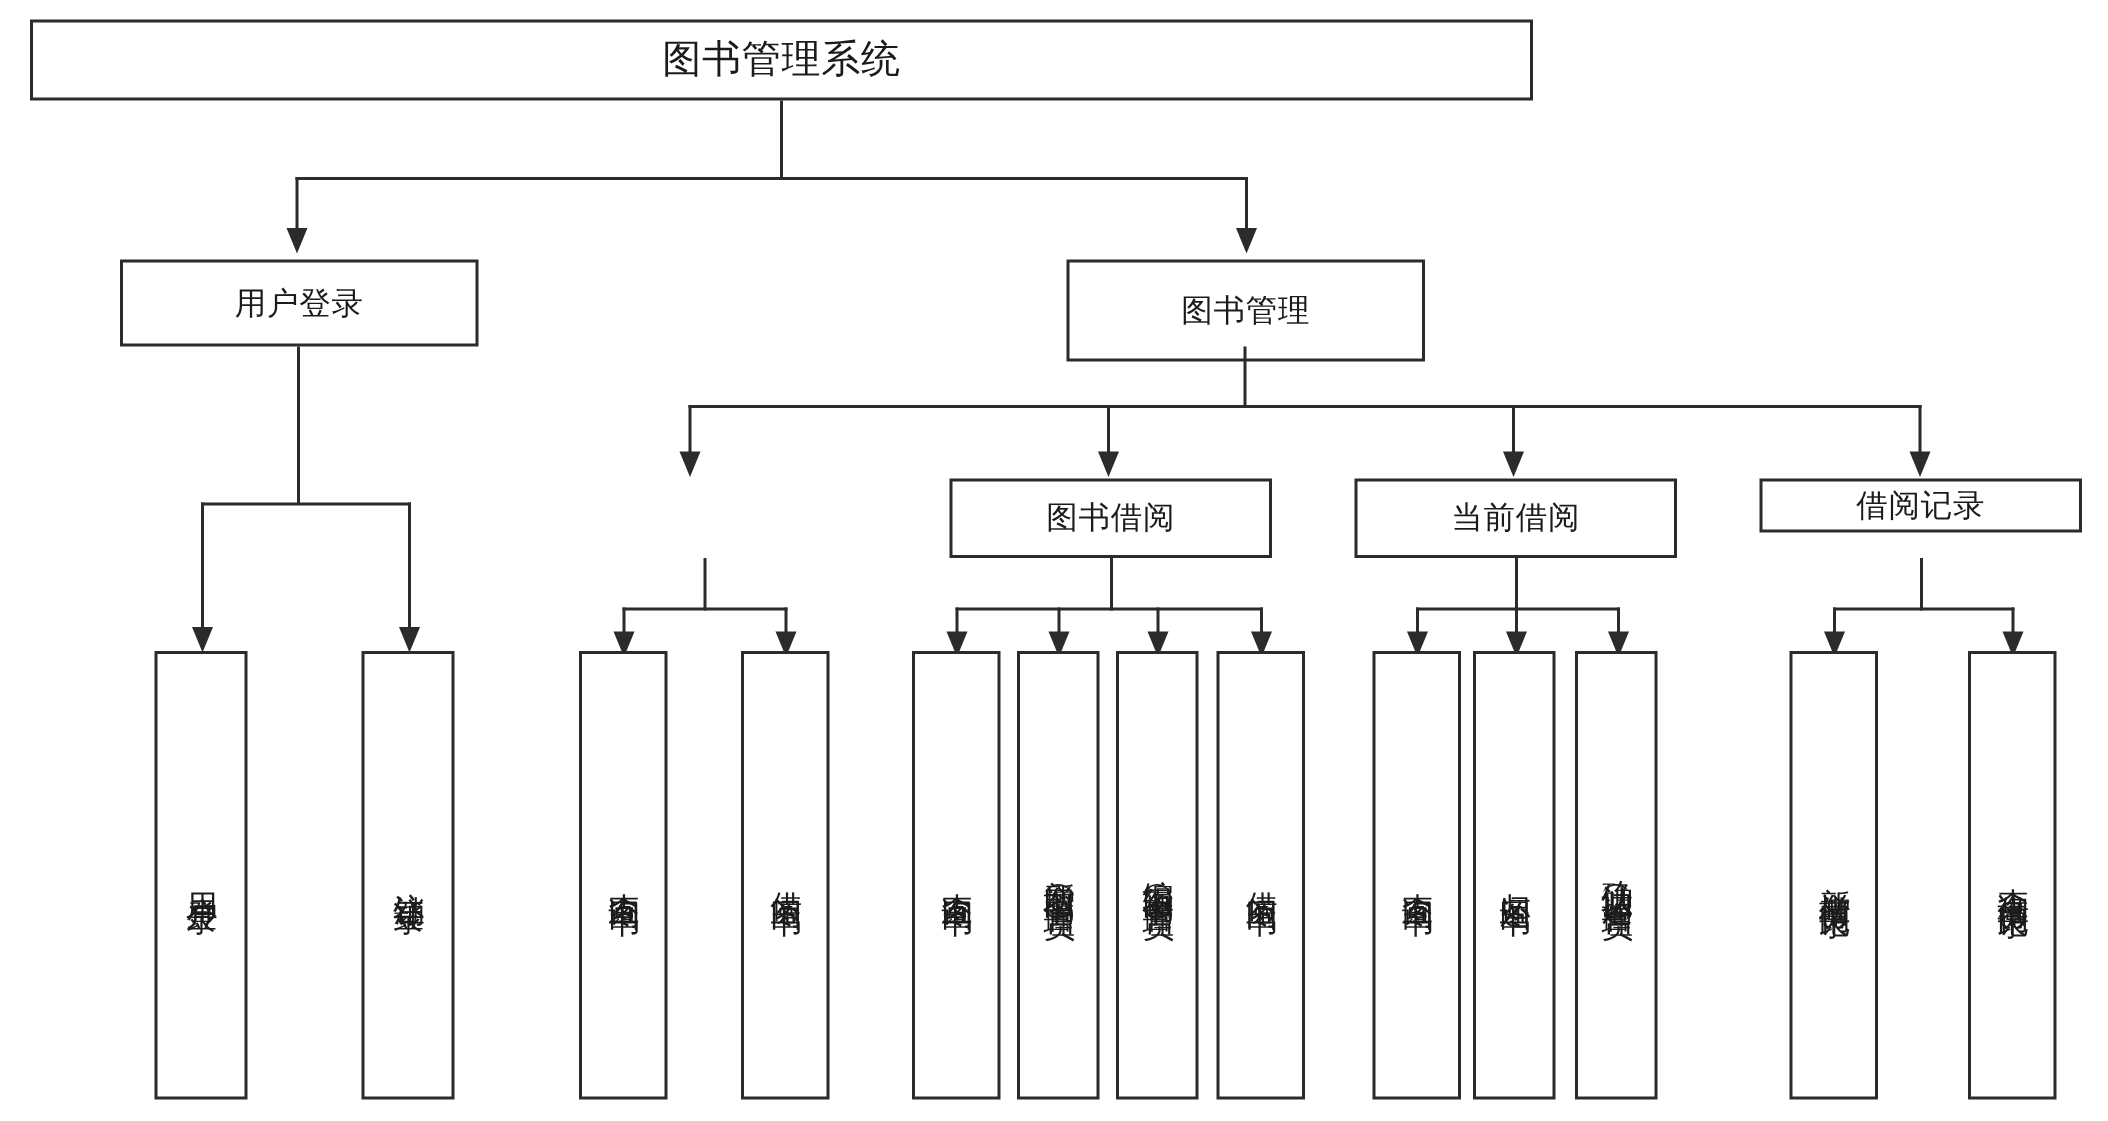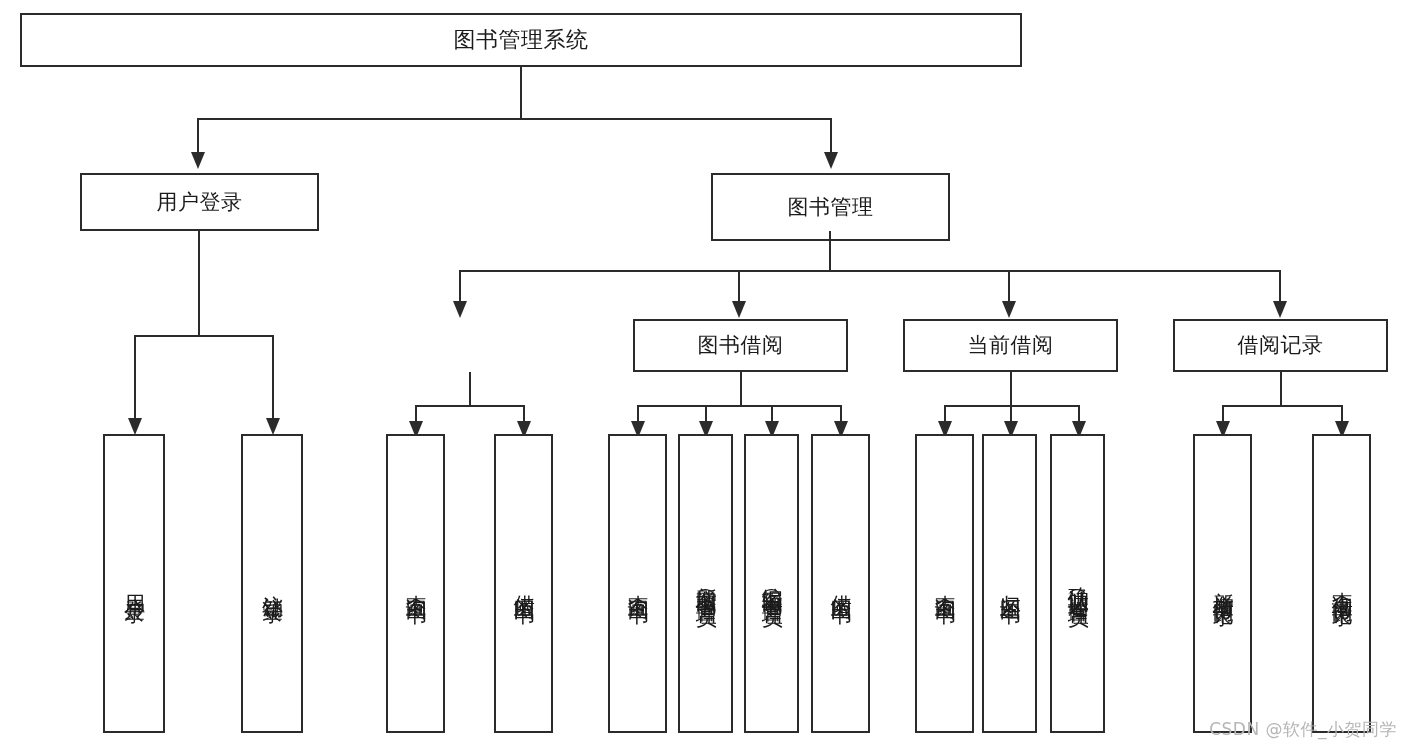--- a/index.html
+++ b/index.html
@@ -34,21 +34,21 @@
     display: block;
     text-align: center;
     line-height: 1.18;
     letter-spacing: 0.5px;
   }
   
   .node.horiz .label {
     writing-mode: horizontal-tb;
     font-size: 21px;
   }
-  .node.root .label { font-size: 22px; }
+  .node.root .label { font-size: 26px; }
   
   .node.vert {
     align-items: center;
     justify-content: center;
   }
   .node.vert .label {
     writing-mode: vertical-rl;
     text-orientation: upright;
     font-size: 21px;
     line-height: 1.30;
@@ -126,21 +126,21 @@
   <div class="arrow" style="left:1002px; top:301px;"></div>
   <div class="conn vline" style="left:1279px; top:270px; height:33px;"></div>
   <div class="arrow" style="left:1273px; top:301px;"></div>
 
   <div class="node horiz" style="left:633px; top:319px; width:215px; height:53px;">
     <span class="label">图书借阅</span>
   </div>
   <div class="node horiz" style="left:903px; top:319px; width:215px; height:53px;">
     <span class="label">当前借阅</span>
   </div>
-  <div class="node horiz" style="left:1173px; top:319px; width:215px; height:53px;">
+  <div class="node horiz" style="left:1173px; top:319px; width:215px; height:36px;">
     <span class="label">借阅记录</span>
   </div>
 
   <div class="conn vline" style="left:469px; top:372px; height:35px;"></div>
   <div class="conn hline" style="left:415px; top:405px; width:110px;"></div>
   <div class="conn vline" style="left:415px; top:405px; height:18px;"></div>
   <div class="arrow" style="left:409px; top:421px;"></div>
   <div class="conn vline" style="left:523px; top:405px; height:18px;"></div>
   <div class="arrow" style="left:517px; top:421px;"></div>
 
@@ -208,15 +208,14 @@
     <span class="label">确认归还（管理员）</span>
   </div>
 
   <div class="node vert" style="left:1193px; top:434px; width:59px; height:299px;">
     <span class="label">新增借阅记录</span>
   </div>
   <div class="node vert" style="left:1312px; top:434px; width:59px; height:299px;">
     <span class="label">查询借阅记录</span>
   </div>
 
-  <div id="watermark">CSDN @软件_小贺同学</div>
 
 </div>
 
 </body></html>

